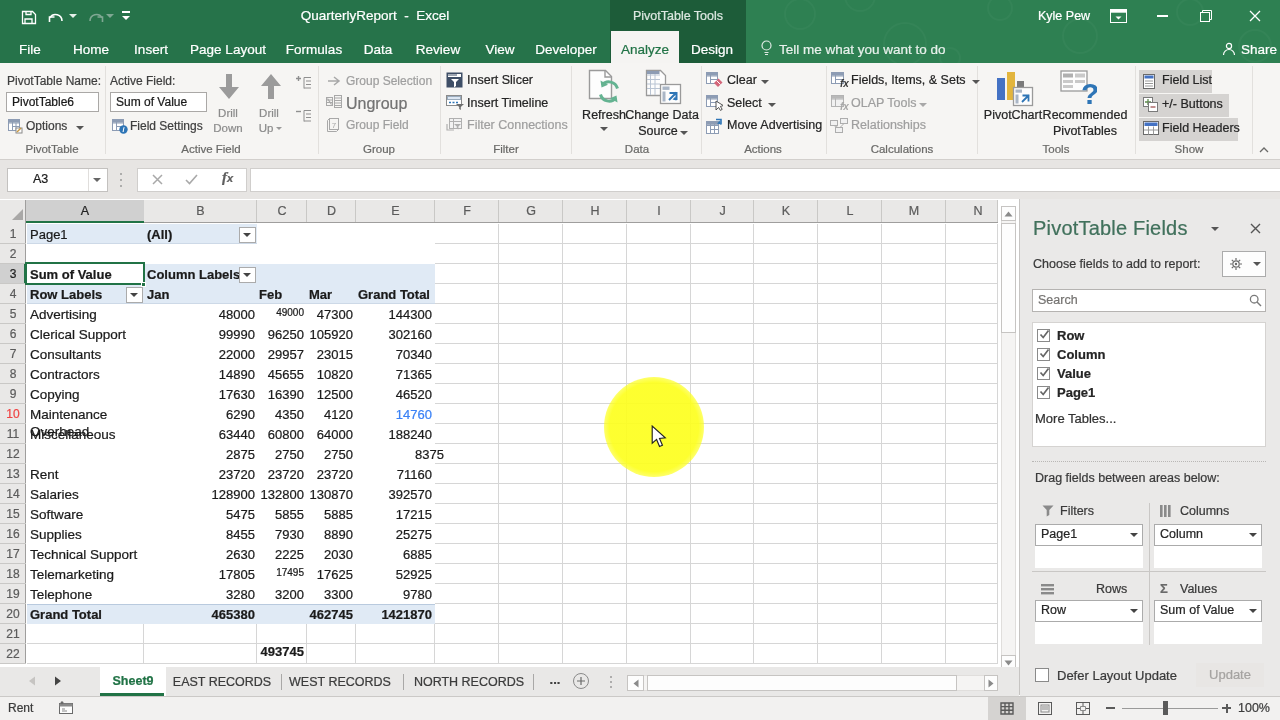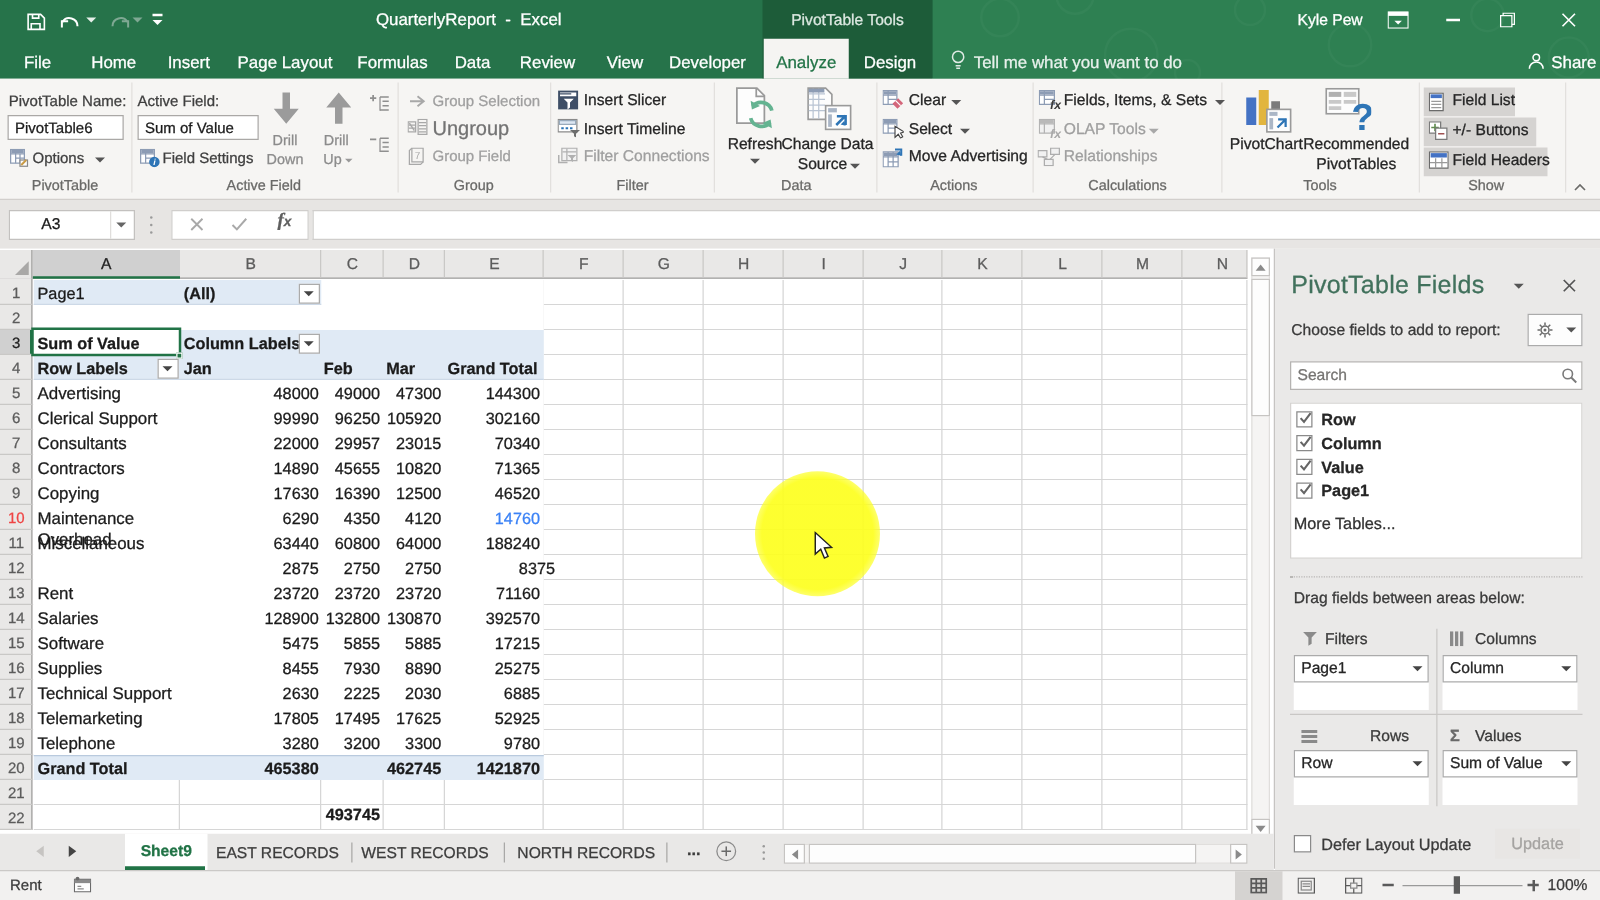--- a/index.html
+++ b/index.html
@@ -422,21 +422,21 @@
 <div style="position:absolute;left:881px;top:224px;width:1px;height:440px;background:#d6d6d6;"></div>
 <div style="position:absolute;left:945px;top:224px;width:1px;height:440px;background:#d6d6d6;"></div>
 <div style="position:absolute;left:997px;top:224px;width:1px;height:440px;background:#d6d6d6;"></div>
 <div style="position:absolute;left:27px;top:224px;width:408px;height:400px;background:#fff;"></div>
 <div style="position:absolute;left:27px;top:224px;width:230px;height:20px;background:#e0eaf5;border-bottom:1px solid #cdd9e7;"></div>
 <div style="position:absolute;left:144px;top:264px;width:291px;height:20px;background:#e0eaf5;"></div>
 <div style="position:absolute;left:27px;top:284px;width:408px;height:20px;background:#e0eaf5;border-bottom:1px solid #cdd9e7;"></div>
 <div style="position:absolute;left:27px;top:604px;width:408px;height:20px;background:#e0eaf5;border-top:1px solid #b9cade;"></div>
 <div style="position:absolute;left:30px;top:307px;font-size:13.5px;color:#1b1b1b;font-weight:400;white-space:nowrap;">Advertising</div>
 <div style="position:absolute;right:1025px;top:307px;font-size:13px;color:#1b1b1b;font-weight:400;white-space:nowrap;">48000</div>
-<div style="position:absolute;right:976px;top:307px;font-size:13px;color:#1b1b1b;font-weight:400;white-space:nowrap;margin-left:13px;">49000</div>
+<div style="position:absolute;right:976px;top:307px;font-size:10px;color:#1b1b1b;font-weight:400;white-space:nowrap;margin-left:13px;">49000</div>
 <div style="position:absolute;right:927px;top:307px;font-size:13px;color:#1b1b1b;font-weight:400;white-space:nowrap;">47300</div>
 <div style="position:absolute;right:848px;top:307px;font-size:13px;color:#1b1b1b;font-weight:400;white-space:nowrap;">144300</div>
 <div style="position:absolute;left:30px;top:327px;font-size:13.5px;color:#1b1b1b;font-weight:400;white-space:nowrap;">Clerical Support</div>
 <div style="position:absolute;right:1025px;top:327px;font-size:13px;color:#1b1b1b;font-weight:400;white-space:nowrap;">99990</div>
 <div style="position:absolute;right:976px;top:327px;font-size:13px;color:#1b1b1b;font-weight:400;white-space:nowrap;">96250</div>
 <div style="position:absolute;right:927px;top:327px;font-size:13px;color:#1b1b1b;font-weight:400;white-space:nowrap;">105920</div>
 <div style="position:absolute;right:848px;top:327px;font-size:13px;color:#1b1b1b;font-weight:400;white-space:nowrap;">302160</div>
 <div style="position:absolute;left:30px;top:347px;font-size:13.5px;color:#1b1b1b;font-weight:400;white-space:nowrap;">Consultants</div>
 <div style="position:absolute;right:1025px;top:347px;font-size:13px;color:#1b1b1b;font-weight:400;white-space:nowrap;">22000</div>
 <div style="position:absolute;right:976px;top:347px;font-size:13px;color:#1b1b1b;font-weight:400;white-space:nowrap;">29957</div>
@@ -487,21 +487,21 @@
 <div style="position:absolute;right:976px;top:527px;font-size:13px;color:#1b1b1b;font-weight:400;white-space:nowrap;">7930</div>
 <div style="position:absolute;right:927px;top:527px;font-size:13px;color:#1b1b1b;font-weight:400;white-space:nowrap;">8890</div>
 <div style="position:absolute;right:848px;top:527px;font-size:13px;color:#1b1b1b;font-weight:400;white-space:nowrap;">25275</div>
 <div style="position:absolute;left:30px;top:547px;font-size:13.5px;color:#1b1b1b;font-weight:400;white-space:nowrap;">Technical Support</div>
 <div style="position:absolute;right:1025px;top:547px;font-size:13px;color:#1b1b1b;font-weight:400;white-space:nowrap;">2630</div>
 <div style="position:absolute;right:976px;top:547px;font-size:13px;color:#1b1b1b;font-weight:400;white-space:nowrap;">2225</div>
 <div style="position:absolute;right:927px;top:547px;font-size:13px;color:#1b1b1b;font-weight:400;white-space:nowrap;">2030</div>
 <div style="position:absolute;right:848px;top:547px;font-size:13px;color:#1b1b1b;font-weight:400;white-space:nowrap;">6885</div>
 <div style="position:absolute;left:30px;top:567px;font-size:13.5px;color:#1b1b1b;font-weight:400;white-space:nowrap;">Telemarketing</div>
 <div style="position:absolute;right:1025px;top:567px;font-size:13px;color:#1b1b1b;font-weight:400;white-space:nowrap;">17805</div>
-<div style="position:absolute;right:976px;top:567px;font-size:13px;color:#1b1b1b;font-weight:400;white-space:nowrap;">17495</div>
+<div style="position:absolute;right:976px;top:567px;font-size:10px;color:#1b1b1b;font-weight:400;white-space:nowrap;">17495</div>
 <div style="position:absolute;right:927px;top:567px;font-size:13px;color:#1b1b1b;font-weight:400;white-space:nowrap;">17625</div>
 <div style="position:absolute;right:848px;top:567px;font-size:13px;color:#1b1b1b;font-weight:400;white-space:nowrap;">52925</div>
 <div style="position:absolute;left:30px;top:587px;font-size:13.5px;color:#1b1b1b;font-weight:400;white-space:nowrap;">Telephone</div>
 <div style="position:absolute;right:1025px;top:587px;font-size:13px;color:#1b1b1b;font-weight:400;white-space:nowrap;">3280</div>
 <div style="position:absolute;right:976px;top:587px;font-size:13px;color:#1b1b1b;font-weight:400;white-space:nowrap;">3200</div>
 <div style="position:absolute;right:927px;top:587px;font-size:13px;color:#1b1b1b;font-weight:400;white-space:nowrap;">3300</div>
 <div style="position:absolute;right:848px;top:587px;font-size:13px;color:#1b1b1b;font-weight:400;white-space:nowrap;">9780</div>
 <div style="position:absolute;left:30px;top:227px;font-size:13px;color:#1b1b1b;font-weight:400;white-space:nowrap;">Page1</div>
 <div style="position:absolute;left:147px;top:227px;font-size:13px;color:#1b1b1b;font-weight:700;white-space:nowrap;">(All)</div>
 <div style="position:absolute;left:239px;top:227px;width:17px;height:16px;background:#fff;border:1px solid #ababab;"></div>

